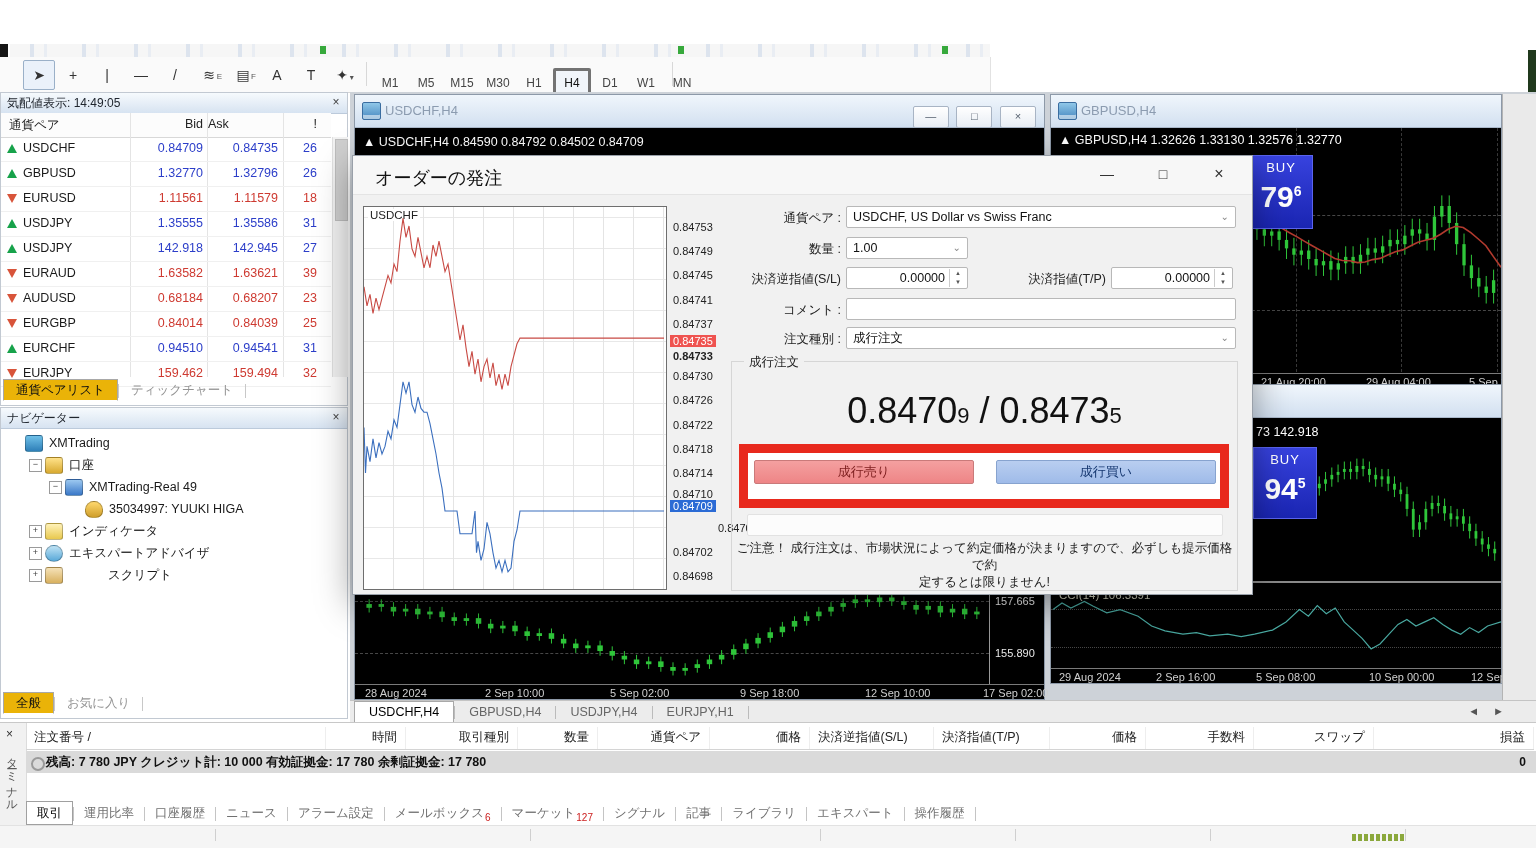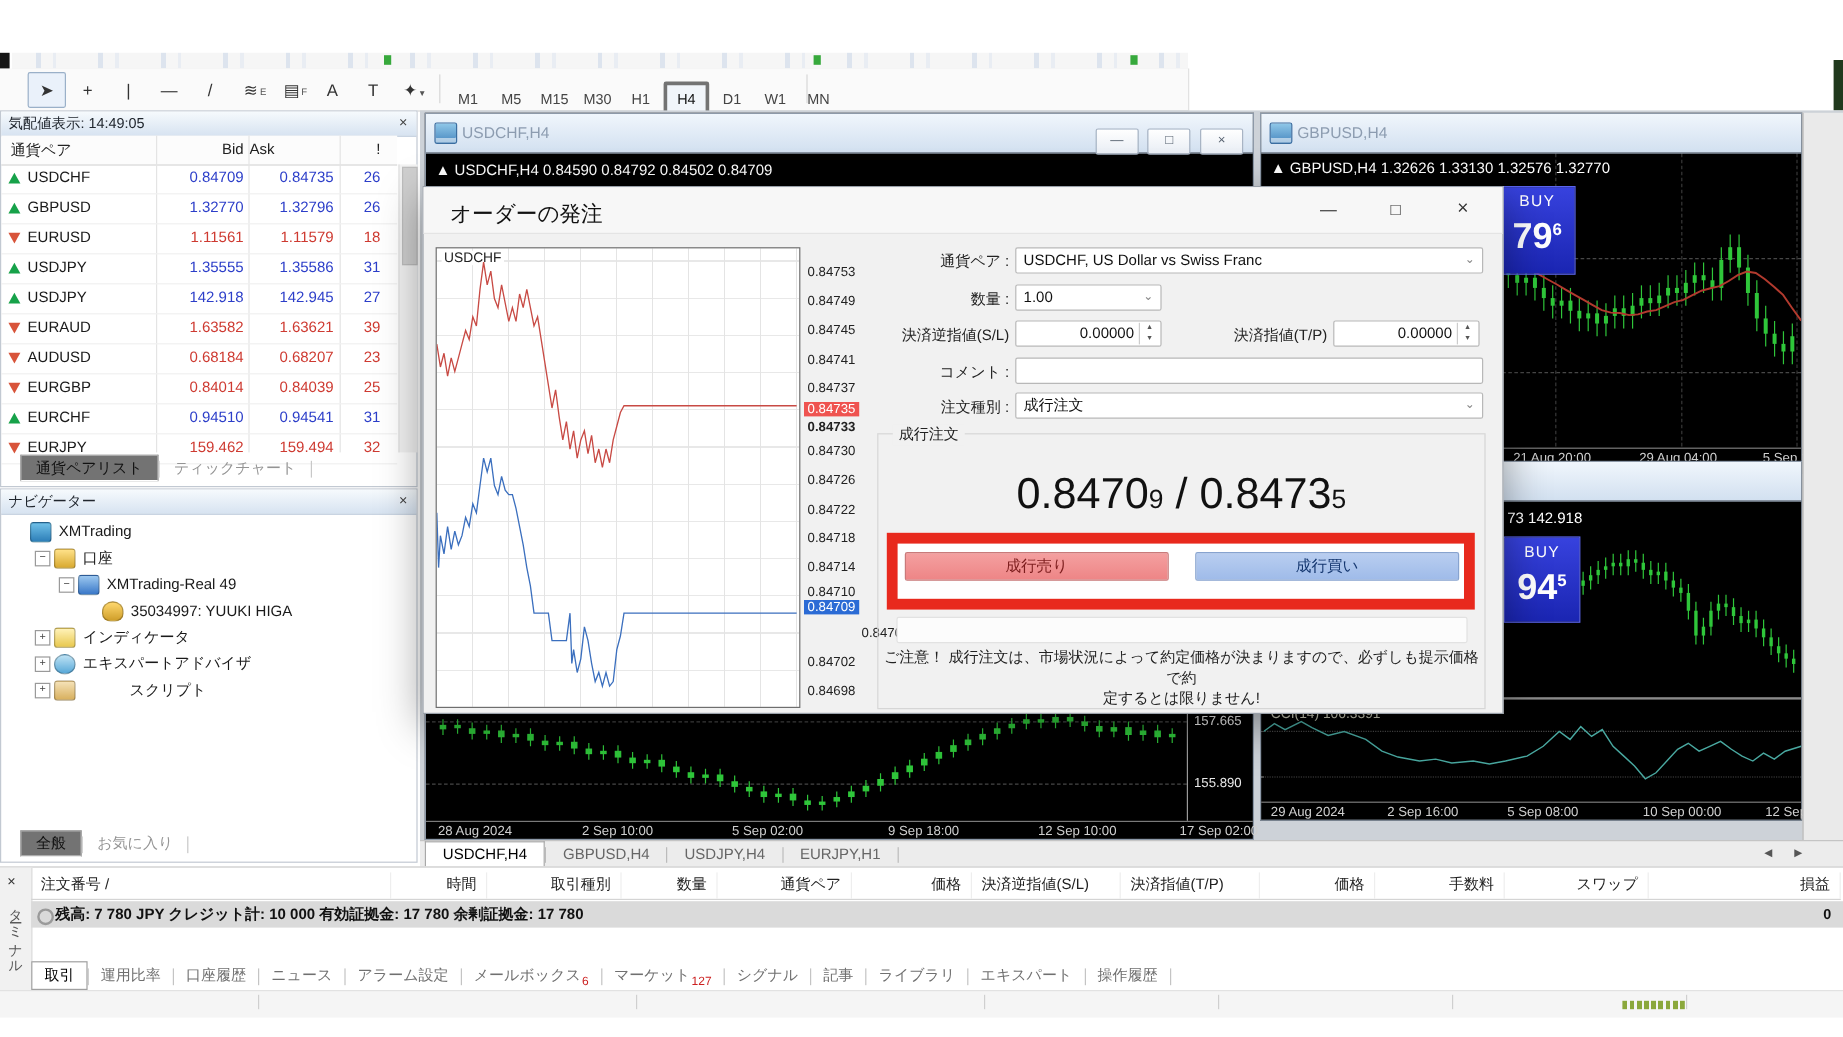--- a/index.html
+++ b/index.html
@@ -45,21 +45,21 @@
   .num-up{color:#2c3ec9;}
   .num-down{color:#ce3a31;}
   .mw-arrow{position:absolute;left:6px;top:7px;width:0;height:0;border-left:5px solid transparent;border-right:5px solid transparent;}
   .mw-arrow.up{border-bottom:9px solid #17a24a;}
   .mw-arrow.down{border-top:9px solid #d8543a;}
   .colline{position:absolute;top:20px;width:1px;height:264px;background:#e4e4e4;}
   .mw-scroll{position:absolute;left:331px;top:44px;width:15px;height:240px;background:#f2f2f2;border-left:1px solid #e0e0e0;}
   .mw-thumb{position:absolute;left:2px;top:2px;width:11px;height:80px;background:#cfcfcf;border:1px solid #bdbdbd;}
   .panel-tabs{position:absolute;left:0;bottom:4px;height:22px;width:100%;}
   .ptab{display:inline-block;height:20px;line-height:20px;padding:0 12px;color:#949494;font-size:12.5px;}
-  .ptab.active{border:1px solid #a8a8a8;border-bottom:1px solid #fff;background:#737373;color:#111;margin-left:16px;}
+  .ptab.active{border:1px solid #a8a8a8;border-bottom:1px solid #fff;background:#eab308;color:#111;margin-left:2px;}
   .ptab-sep{display:inline-block;width:1px;height:14px;background:#c8c8c8;vertical-align:middle;}
 
   #nav{left:0;top:407px;width:348px;height:312px;}
   #nav-tree{position:absolute;left:0;top:24px;width:100%;}
   .nav-row{position:relative;height:22px;line-height:22px;}
   .nav-toggle{position:absolute;top:5px;width:11px;height:11px;border:1px solid #9a9a9a;background:#fff;
     font-size:9px;line-height:9px;text-align:center;color:#444;}
   .nav-ico{position:absolute;top:3px;width:16px;height:15px;border-radius:3px;border:1px solid rgba(0,0,0,.25);}
   .ico-app{background:linear-gradient(#6fc0e8,#2e7fb8);}
   .ico-accounts{background:linear-gradient(#ffe28a,#d8a92f);}

